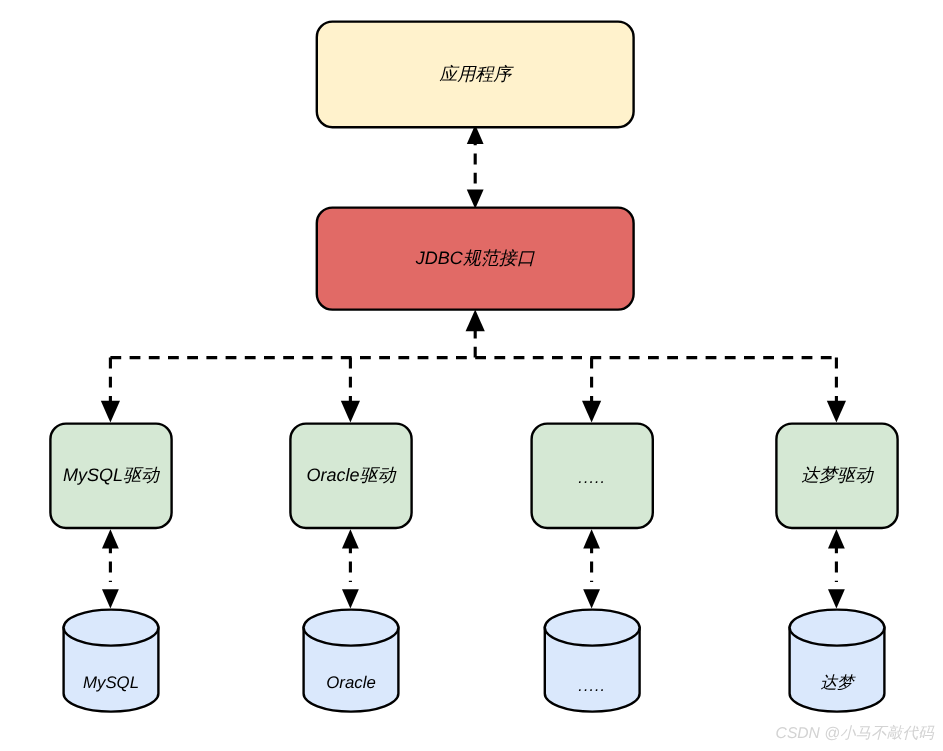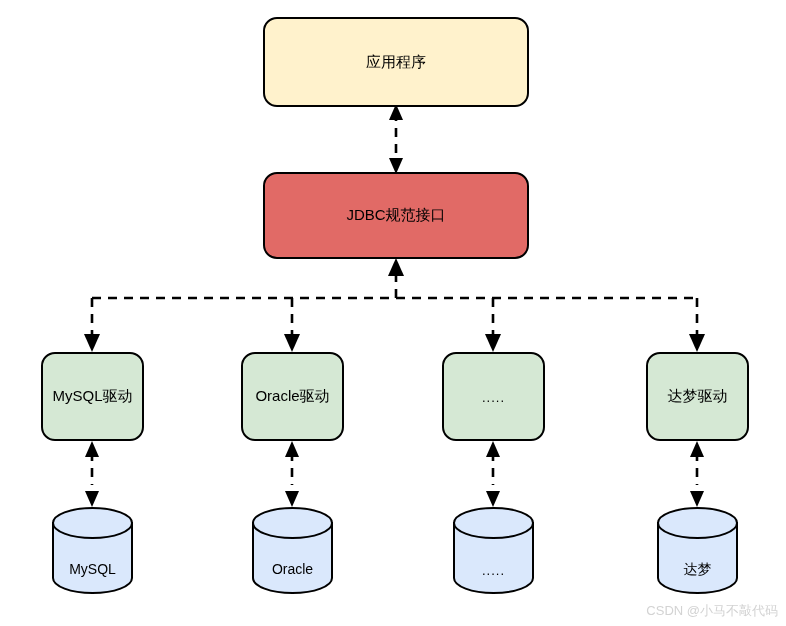--- a/index.html
+++ b/index.html
@@ -11,20 +11,21 @@
     width: 786px;
     height: 626px;
     font-family: "Liberation Sans", "DejaVu Sans", sans-serif;
     overflow: hidden;
     position: relative;
   }
   #diagram-root {
     position: relative;
     width: 698px;
     height: 626px;
+    font-style: italic;
   }
   svg#jdbc-diagram {
     display: block;
     width: 786px;
     height: 626px;
   }
   .node-shape {
     stroke: #000000;
     stroke-width: 2;
   }

